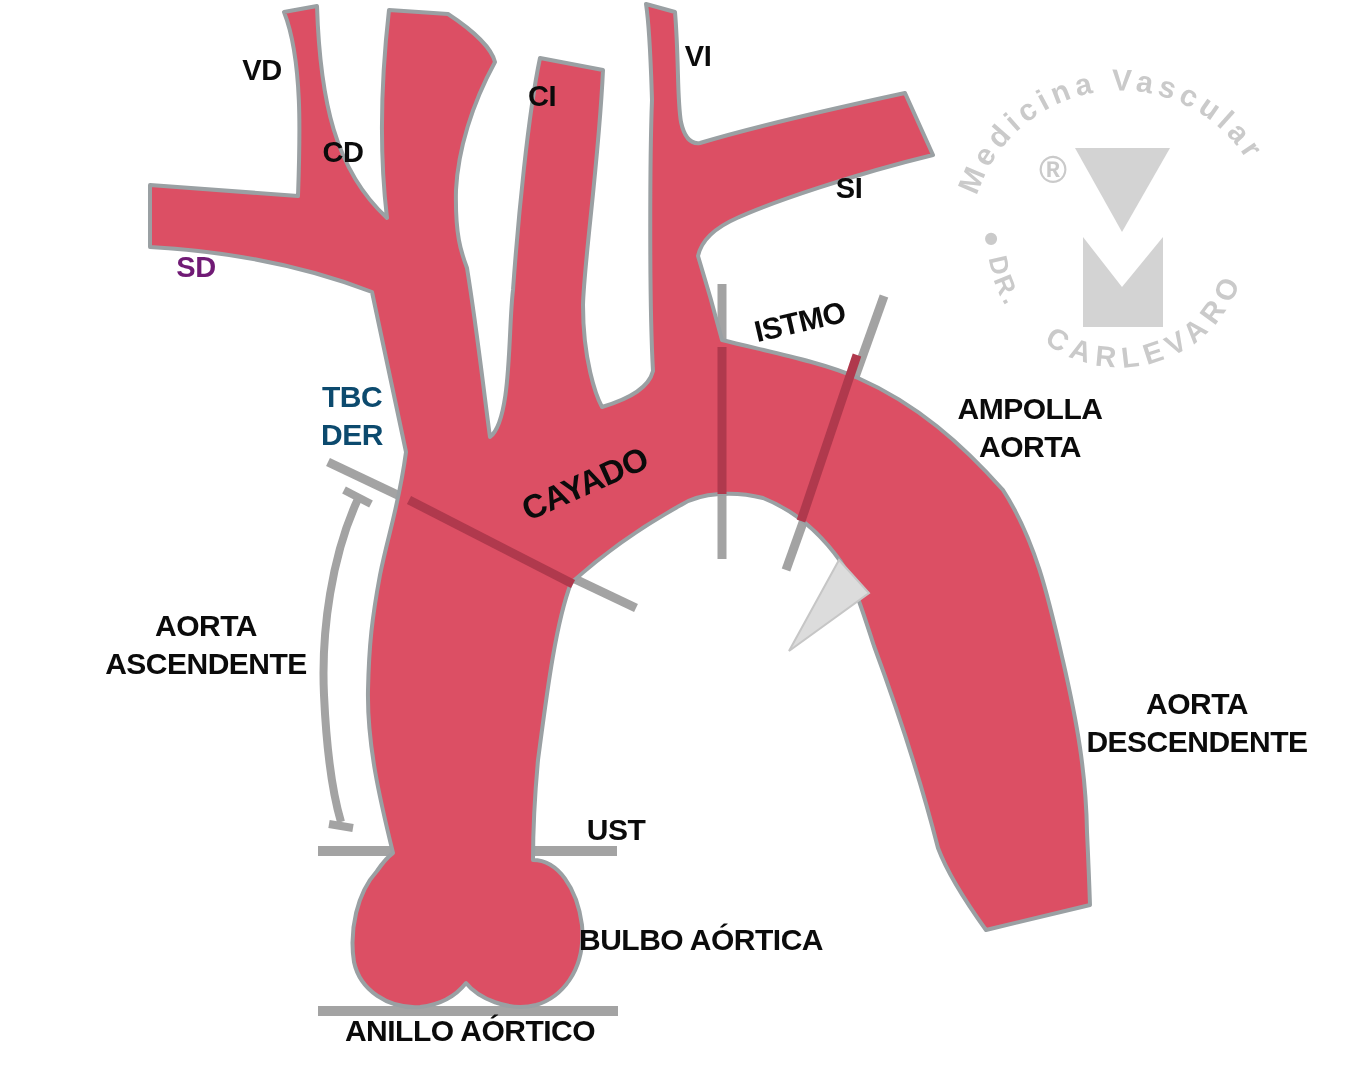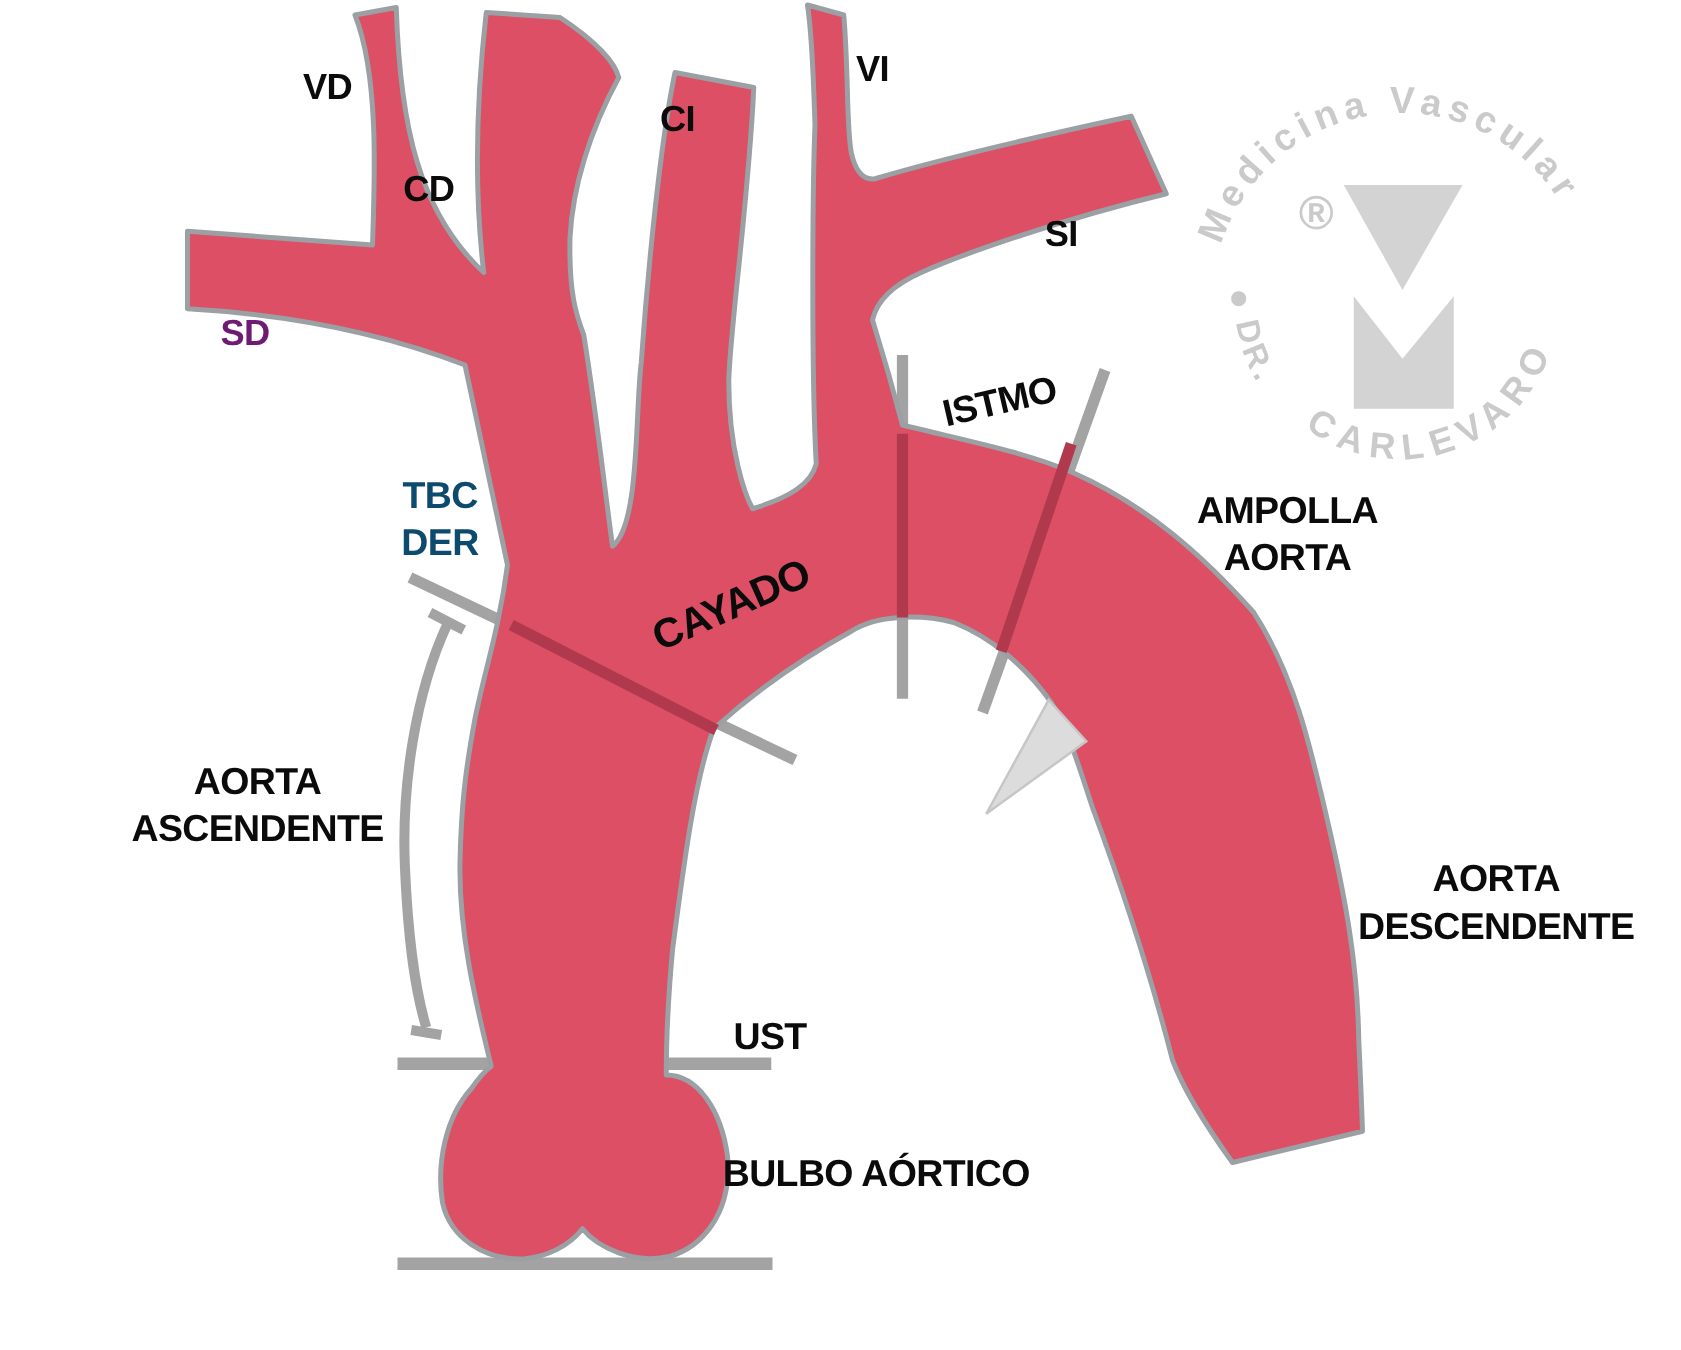--- a/index.html
+++ b/index.html
@@ -150,17 +150,18 @@
   </div>
 
   <div class="lbl" style="left: 1197px; top: 723px; color: rgb(11, 11, 11);">
     <div>AORTA</div>
     <div>DESCENDENTE</div>
   </div>
 
   <div class="lbl" style="left: 616px; top: 830px; color: rgb(11, 11, 11);">UST</div>
 
   <div class="lbl" style="left: 701px; top: 940px; color: rgb(11, 11, 11);">
-    <div>BULBO AÓRTICO</div>
+    <div>BULBO AÓRTICA</div>
   </div>
 
+  <div class="lbl" style="left: 470px; top: 1031px; color: rgb(11, 11, 11);">ANILLO AÓRTICO</div>
 
 </div>
 
 </body></html>

